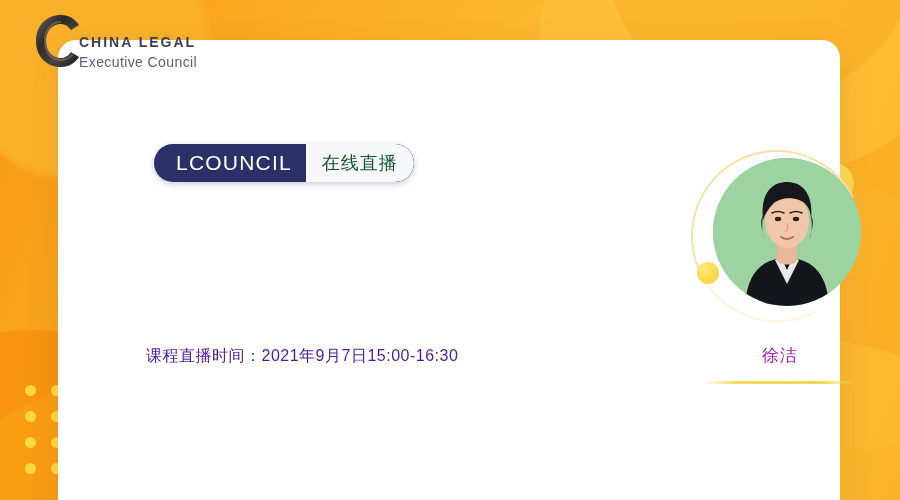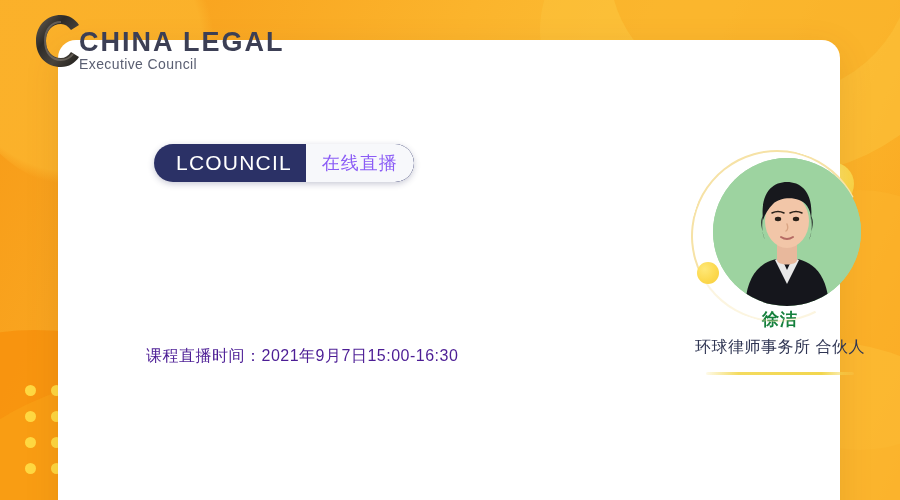--- a/index.html
+++ b/index.html
@@ -60,40 +60,40 @@
     background:#ffffff;border-radius:18px;
     box-shadow:0 10px 34px rgba(120,70,0,.13);
   }
   
   .brand{position:absolute;left:24px;top:8px;width:260px;height:80px;}
   .brand .ring{position:absolute;left:6px;top:2px;width:62px;height:62px;}
   .brand .wordmark{
     position:absolute;left:55px;top:24px;width:200px;
   }
   .brand .line1{
-    font-size:27px;font-weight:bold;letter-spacing:2px;color:#3c3f55;
+    font-size:14px;font-weight:bold;letter-spacing:2px;color:#3c3f55;
     line-height:21px;white-space:nowrap;
   }
   .brand .line2{
     font-size:14px;color:#5a5f72;letter-spacing:.4px;line-height:18px;
     margin-top:20px;white-space:nowrap;
   }
   
   .badge{
     position:absolute;left:96px;top:104px;height:38px;display:flex;align-items:stretch;
     border-radius:19px;overflow:hidden;background:#2b3166;
     box-shadow:0 2px 6px rgba(40,45,90,.25);
   }
   .badge .b-left{
     display:flex;align-items:center;padding:0 14px 0 22px;
     color:#ffffff;font-size:21px;letter-spacing:1.2px;font-weight:500;
   }
   .badge .b-right{
     display:flex;align-items:center;padding:0 16px;background:#f7f8fb;
-    color:#8b5cf6;font-size:18px;letter-spacing:1px;
+    color:#14532d;font-size:18px;letter-spacing:1px;
     border-radius:0 19px 19px 0;
   }
   
   .title{
     position:absolute;left:88px;top:176px;width:520px;
     font-size:30px;font-weight:bold;color:#2f3553;line-height:46px;
     text-align:center;letter-spacing:1px;
   }
   
   .schedule{
@@ -107,21 +107,21 @@
     position:absolute;left:-14px;top:-8px;width:168px;height:168px;border-radius:50%;
     border:2px solid #f6e2a6;border-right-color:transparent;border-bottom-color:rgba(246,226,166,.35);
     transform:rotate(18deg);
   }
   .avatar{
     position:absolute;left:8px;top:0;width:148px;height:148px;border-radius:50%;
     overflow:hidden;background:#9dd3a0;
   }
   .avatar svg{display:block;width:148px;height:148px;}
   .sp-name{
-    margin-top:0;text-align:center;font-size:17px;font-weight:bold;color:#15803d;
+    margin-top:36px;text-align:center;font-size:17px;font-weight:normal;color:#a21caf;
     letter-spacing:1px;
   }
   .sp-org{
     margin-top:6px;text-align:center;font-size:16px;color:#2f3553;letter-spacing:.5px;
     white-space:nowrap;
   }
   .sp-rule{
     margin:14px auto 0;width:148px;height:3px;border-radius:2px;
     background:linear-gradient(90deg,rgba(247,222,110,.15) 0%,#f4db5f 22%,#f2d64e 78%,rgba(247,222,110,.15) 100%);
   }
@@ -199,21 +199,20 @@
 
             <path d="M59 55 q6 -3 12 0" stroke="#2a2119" stroke-width="1.6" fill="none" stroke-linecap="round"></path>
             <path d="M77 55 q6 -3 12 0" stroke="#2a2119" stroke-width="1.6" fill="none" stroke-linecap="round"></path>
 
             <path d="M74 66 q2 5 -1 7" stroke="#d9a483" stroke-width="1.4" fill="none" stroke-linecap="round"></path>
             <path d="M68 79 q6 4 12 0" stroke="#b56a63" stroke-width="2" fill="none" stroke-linecap="round"></path>
           </svg>
         </div>
       </div>
       <div class="sp-name">徐洁</div>
-      <div class="sp-org">环球律师事务所 合伙人</div>
       <div class="sp-rule"></div>
     </div>
 
   </div>
 
   <div class="brand">
     <span class="ring">
       <svg viewBox="0 0 62 62" xmlns="http://www.w3.org/2000/svg" aria-hidden="true">
         <defs>
           <linearGradient id="gring" x1="0" y1="0" x2="1" y2="1">

